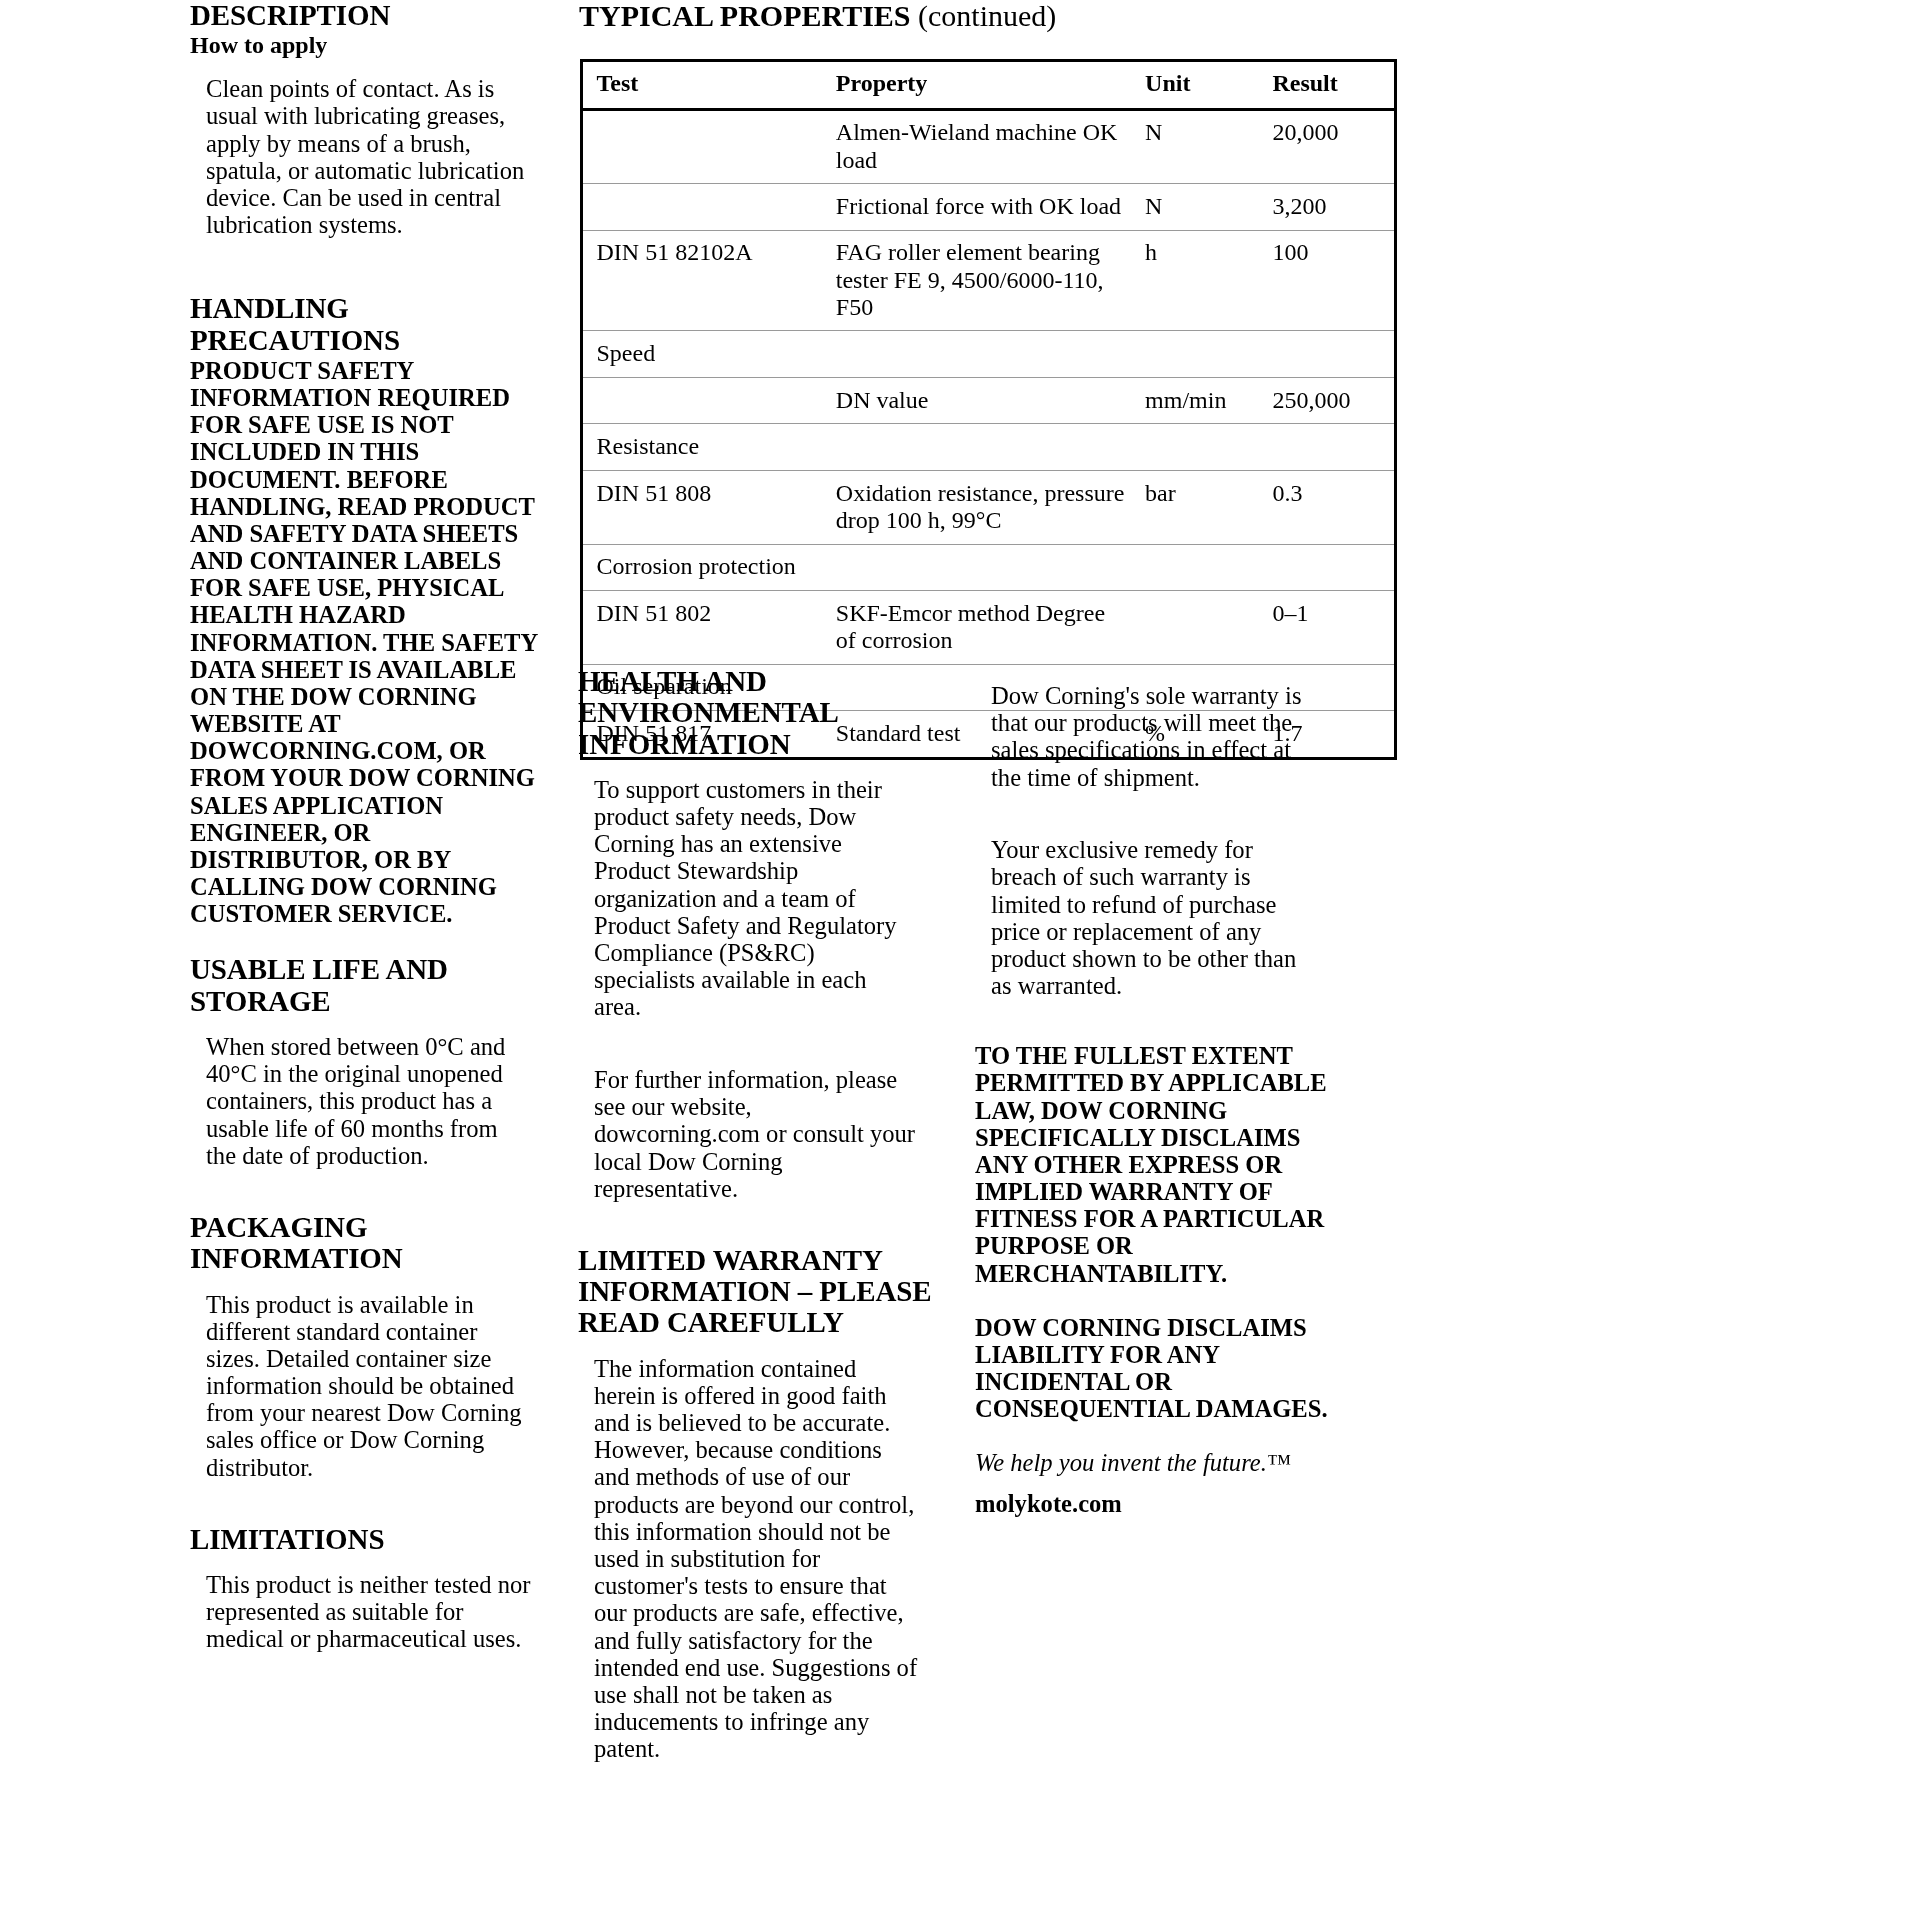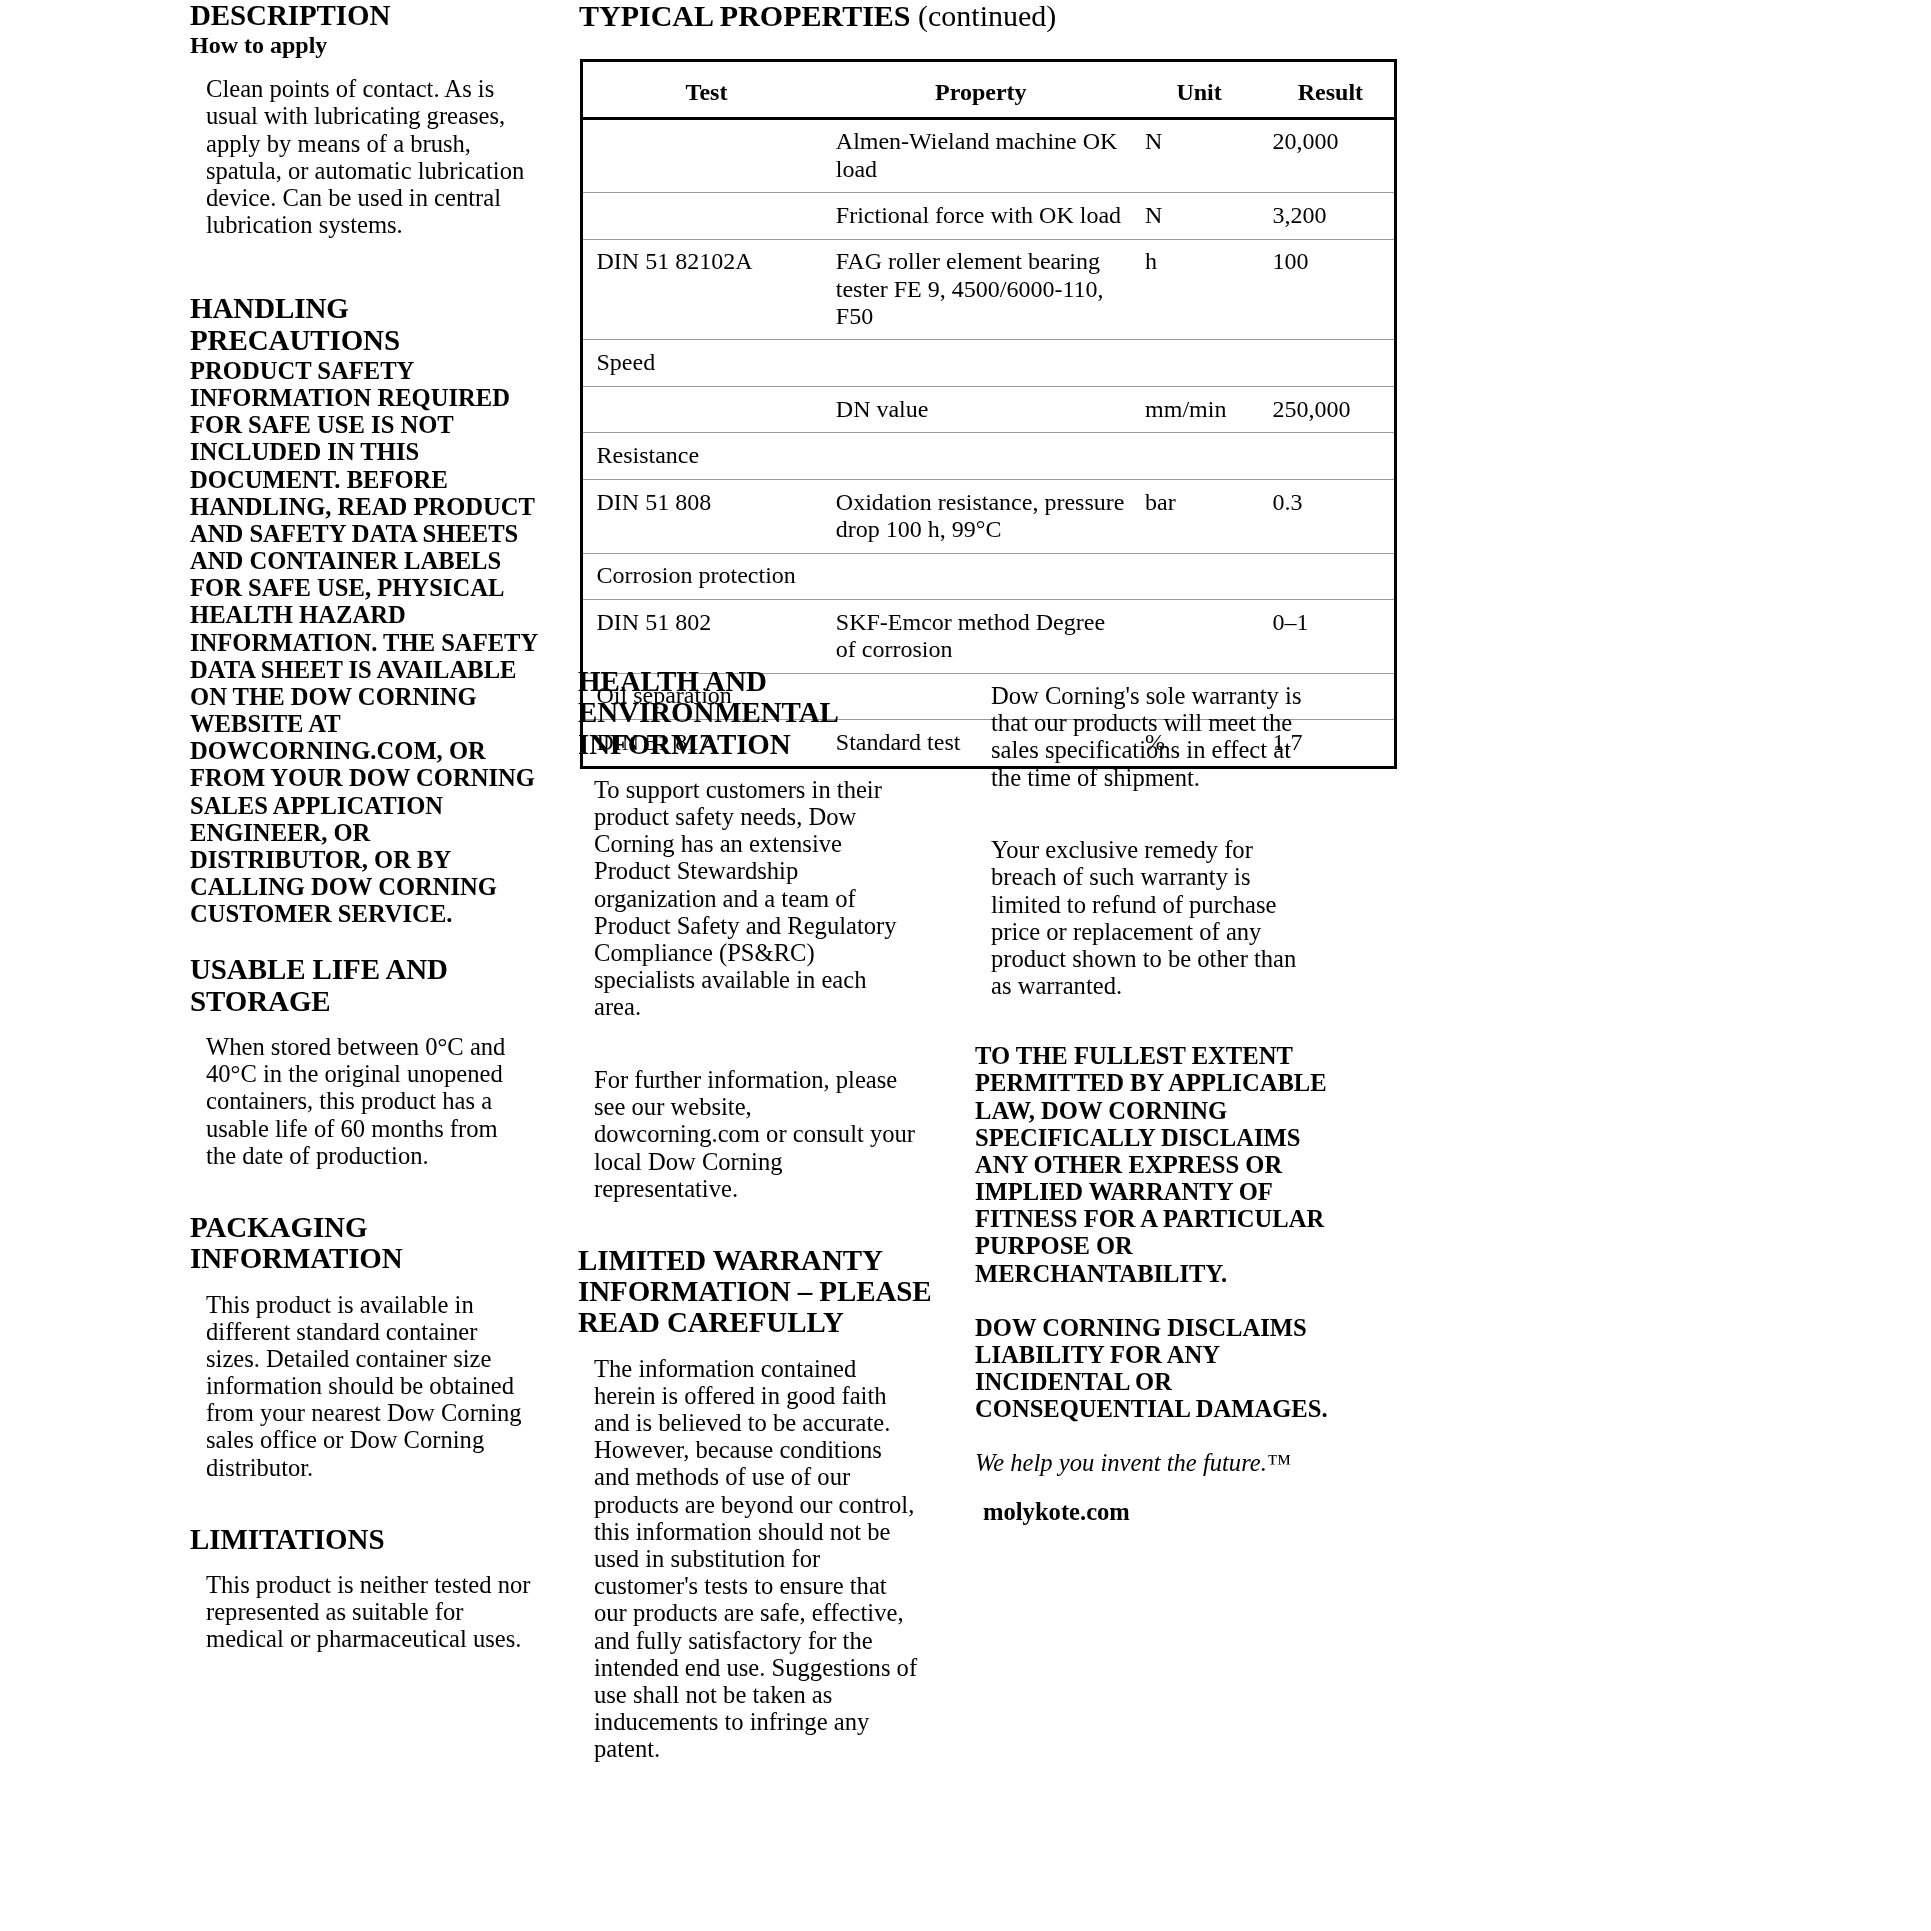--- a/index.html
+++ b/index.html
@@ -66,21 +66,21 @@
   p.tagline {
     font-size: 24.6px;
     font-style: italic;
     line-height: 1.105;
     margin: 0;
   }
   p.weblink {
     font-size: 24.6px;
     font-weight: bold;
     line-height: 1.105;
-    margin: 8px;
+    margin: 0;
   }
   .gap-lg { height: 39px; }
   .gap-md { height: 27px; }
   .gap-sm { height: 13.5px; }
 
   
   #table-title {
     position: absolute;
     left: 579px;
     top: 0px;
@@ -108,23 +108,22 @@
     font-size: 24px;
     line-height: 1.13;
     font-weight: normal;
     text-align: left;
     border-top: 1.3px solid #9a9a9a;
     border-bottom: 1.3px solid #9a9a9a;
   }
   table.props thead th {
     font-weight: bold;
     border: none;
-    padding-top: 17px;
+    padding-top: 8px;
     padding-bottom: 10.6px;
-    text-align: center;
   }
   table.props thead tr {
     outline: none;
   }
   
   table.props {
     border-left: 3.4px solid #000;
     border-right: 3.4px solid #000;
     border-top: 3.4px solid #000;
     border-bottom: 3.4px solid #000;

